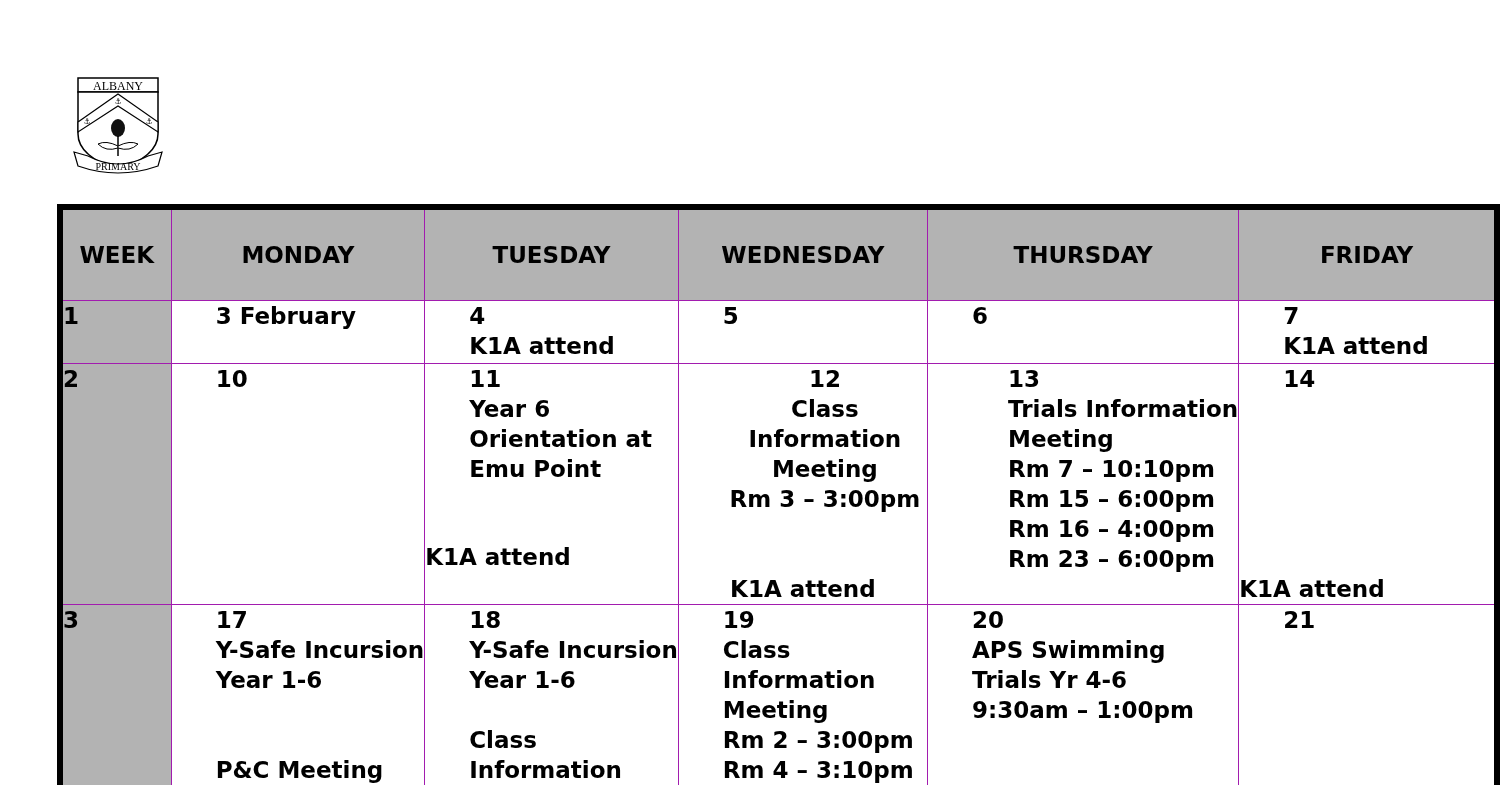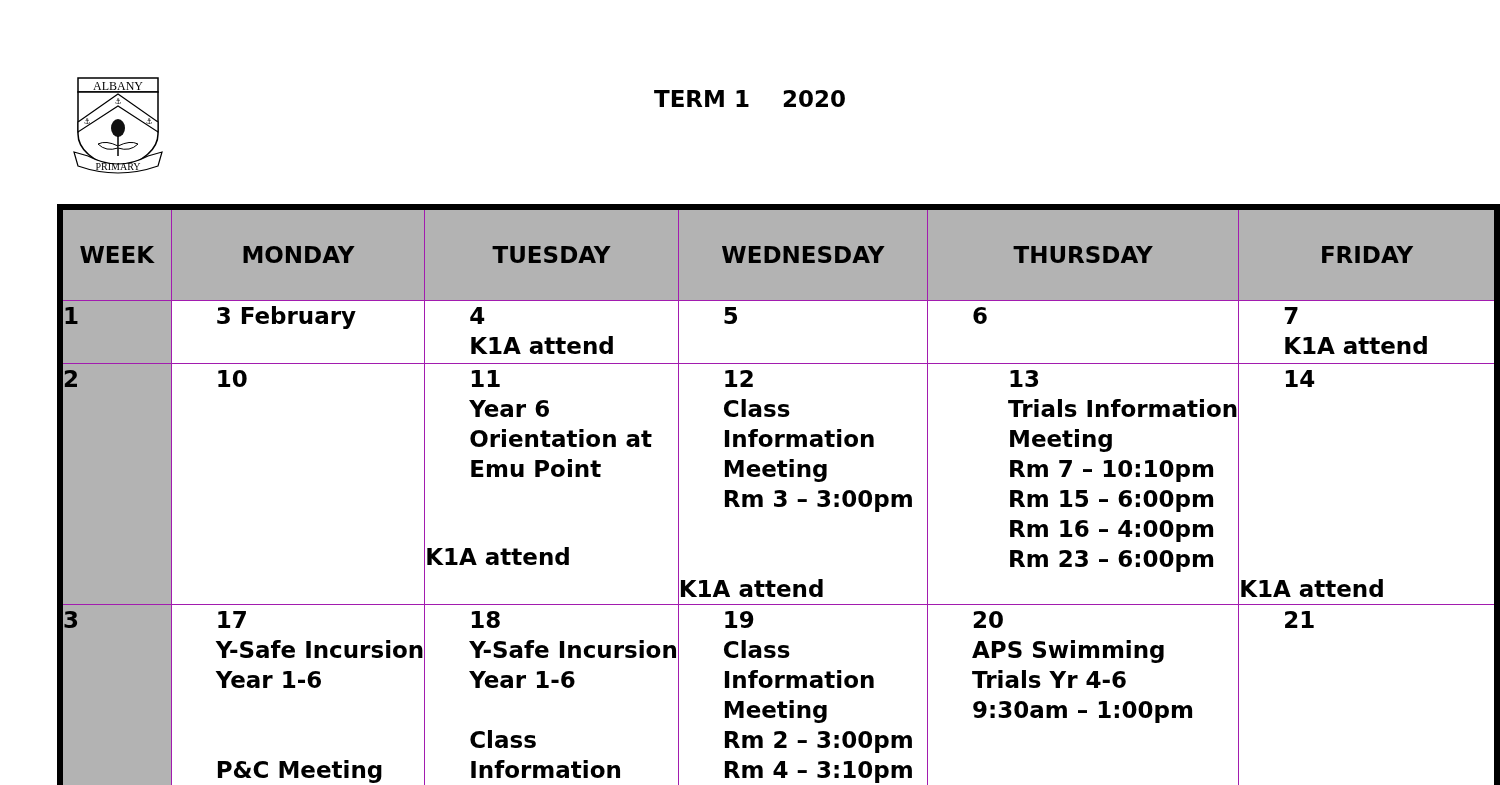--- a/index.html
+++ b/index.html
@@ -48,21 +48,20 @@
   <text x="79" y="48" text-anchor="middle" font-size="8">⚓</text>
   <ellipse cx="48" cy="52" rx="7" ry="9" fill="#111"></ellipse>
   <line x1="48" y1="60" x2="48" y2="80" stroke="#000" stroke-width="1.5"></line>
   <path d="M48 70 Q36 64 28 68 Q36 76 48 72 Z" fill="#fff" stroke="#000" stroke-width="1"></path>
   <path d="M48 70 Q60 64 68 68 Q60 76 48 72 Z" fill="#fff" stroke="#000" stroke-width="1"></path>
   <path d="M4 76 L18 80 Q48 96 78 80 L92 76 L88 90 Q48 104 8 90 Z" fill="#fff" stroke="#000" stroke-width="1.2"></path>
   <text x="48" y="94" text-anchor="middle" font-family="Liberation Serif, serif" font-size="10">PRIMARY</text>
 </svg>
 
 <div class="title-block">
-  <span class="title-line">TERM 1    2020</span>
 </div>
 
 <table class="planner">
   <colgroup>
     <col style="width:113px">
       <col style="width:243px">
       <col style="width:245px">
     <col style="width:250px">
       <col style="width:267px">
       <col style="width:262px">
@@ -118,21 +117,21 @@
         <td class="day" style="height: 240px;">
           <div class="cell-inner" style="height: 208px; justify-content: space-between;">
             <span class="line">11</span>
             <span class="line">Year 6</span>
             <span class="line">Orientation at</span>
             <span class="line">Emu Point</span>
             <div class="spacer"></div>
             <span class="bottom">K1A attend</span>
           </div>
         </td>
-        <td class="day" style="height: 240px;">
+        <td class="day" style="height: 240px; text-align: center;">
           <div class="cell-inner" style="height: 240px;">
             <span class="line">12</span>
             <span class="line">Class</span>
             <span class="line">Information</span>
             <span class="line">Meeting</span>
             <span class="line">Rm 3 – 3:00pm</span>
             <div class="spacer"></div>
             <span class="bottom">K1A attend</span>
           </div>
         </td>

